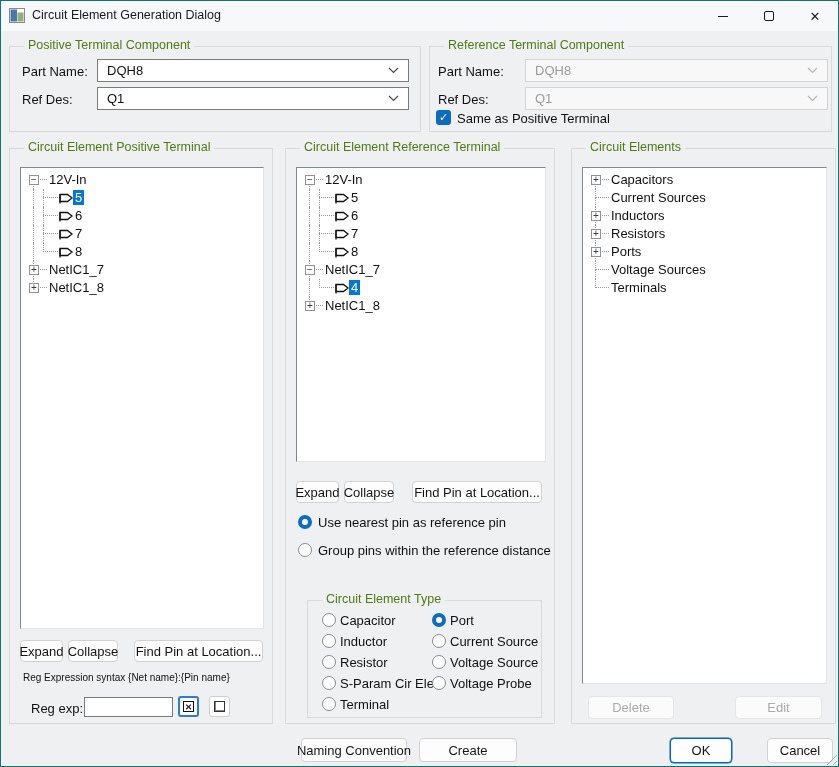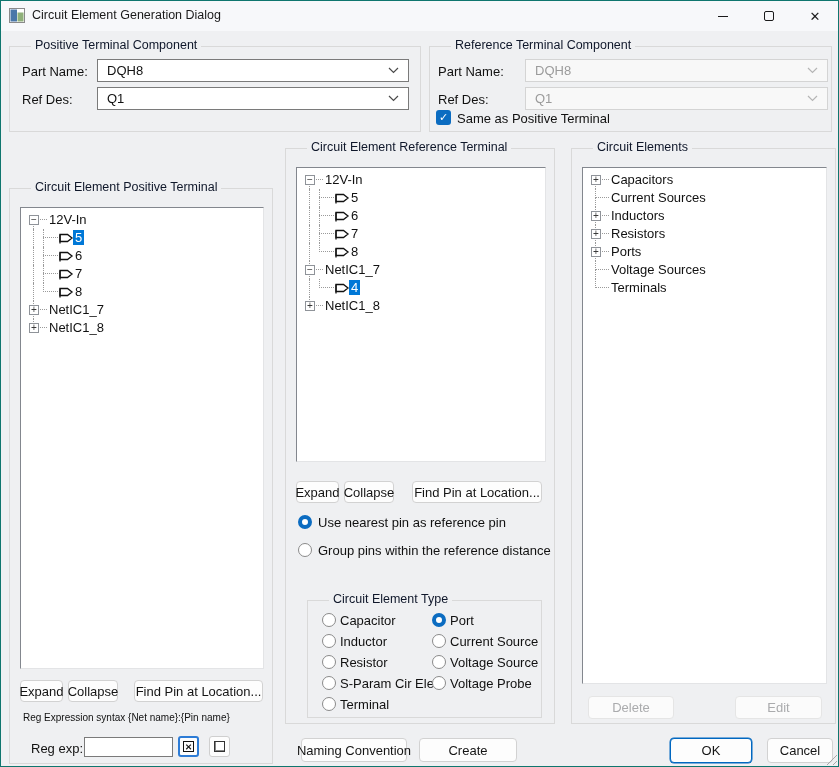--- a/index.html
+++ b/index.html
@@ -9,21 +9,21 @@
   .titlebar { position:absolute; left:0; top:0; width:100%; height:30px; background:#f7f8fa; display:flex; align-items:center; }
   .app-icon { position:absolute; left:8px; top:7px; width:16px; height:15px; }
   .title-text { position:absolute; left:31px; top:7px; font-size:12.5px; color:#1a1a1a; white-space:nowrap; }
   .win-btn { position:absolute; top:0; width:46px; height:30px; display:flex; align-items:center; justify-content:center; }
   .win-btn.min { right:92px; } .win-btn.max { right:46px; } .win-btn.close { right:0; }
   .glyph-min { width:10px; border-top:1.2px solid #1a1a1a; }
   .glyph-max { width:10px; height:10px; border:1.2px solid #1a1a1a; border-radius:2px; }
   .glyph-close { font-size:13px; color:#1a1a1a; }
 
   .group { position:absolute; border:1px solid #d9d9d9; background:transparent; }
-  .gtitle { position:absolute; top:-9px; left:21px; background:#eff0f2; padding:0 4px; font-size:12.5px; color:#0f172a; white-space:nowrap; }
+  .gtitle { position:absolute; top:-9px; left:14px; background:#eff0f2; padding:0 4px; font-size:12.5px; color:#4d7c0f; white-space:nowrap; }
 
   .lbl { position:absolute; white-space:nowrap; }
   .combo { position:absolute; height:23px; background:#fff; border:1px solid #7a7a7a; display:flex; align-items:center; padding:0 9px; font-size:13px; }
   .combo .chev { margin-left:auto; }
   .combo.disabled { background:#f8f8f8; border-color:#d4d4d4; color:#9b9b9b; }
 
   .checkbox { position:absolute; width:15px; height:15px; border-radius:3px; background:#0b6cc1; color:#fff; display:flex; align-items:center; justify-content:center; font-size:11px; }
 
   .treebox { position:absolute; background:#fff; border:1px solid; border-color:#83878e #e3e4e6 #e3e4e6 #83878e; padding:3px 2px 0 6px; overflow:hidden; }
   .tree-row { position:relative; height:18px; }
@@ -107,21 +107,21 @@
     <div class="combo disabled" style="left:95px; top:40px; width:303px;">
       <span>Q1</span>
       <svg class="chev" width="11" height="7" viewBox="0 0 11 7">
           <path d="M1 1 L5.5 5.5 L10 1" stroke="#b5b5b5" stroke-width="1.2" fill="none"></path>
         </svg>
     </div>
     <span class="checkbox" style="left:6px; top:63px;">✓</span>
     <span class="lbl" style="left:27px; top:64px;">Same as Positive Terminal</span>
   </div>
 
-  <div class="group" style="left:8px; top:147px; width:264px; height:576px;margin-top:40px;">
+  <div class="group" style="left:8px; top:147px; width:264px; height:576px;">
     <span class="gtitle">Circuit Element Positive Terminal</span>
     <div class="treebox" style="left:10px; top:18px; width:244px; height:462px;" id="tree-positive">
         <div class="tree-row">
           <i class="vg" style="left:6px;top:9px;height:9px"></i>
           <i class="hg" style="left:11px;width:9px"></i>
           <span class="ebox">−</span>
           <span class="tlabel" style="left:20px">12V-In</span>
         </div>
         <div class="tree-row">
           <i class="vg" style="left:6px;top:0px;height:18px"></i>
@@ -344,17 +344,17 @@
           <i class="hg" style="left:6px;width:14px"></i>
           <span class="tlabel" style="left:20px">Terminals</span>
         </div>
       </div>
     <div class="btn disabled" style="left:16px; top:547px; width:86px; height:23px;">Delete</div>
     <div class="btn disabled" style="left:163px; top:547px; width:87px; height:23px;">Edit</div>
   </div>
 
   <div class="btn" style="left:300px; top:737px; width:106px; height:24px;">Naming Convention</div>
   <div class="btn" style="left:418px; top:737px; width:98px; height:24px;">Create</div>
-  <div class="btn default" style="left:669px; top:737px; width:82px; height:25px;">OK</div>
+  <div class="btn default" style="left:669px; top:737px; width:62px; height:25px;">OK</div>
   <div class="btn" style="left:766px; top:737px; width:66px; height:25px;">Cancel</div>
 
   <div class="grip"></div>
 </div>
 
 </body></html>

